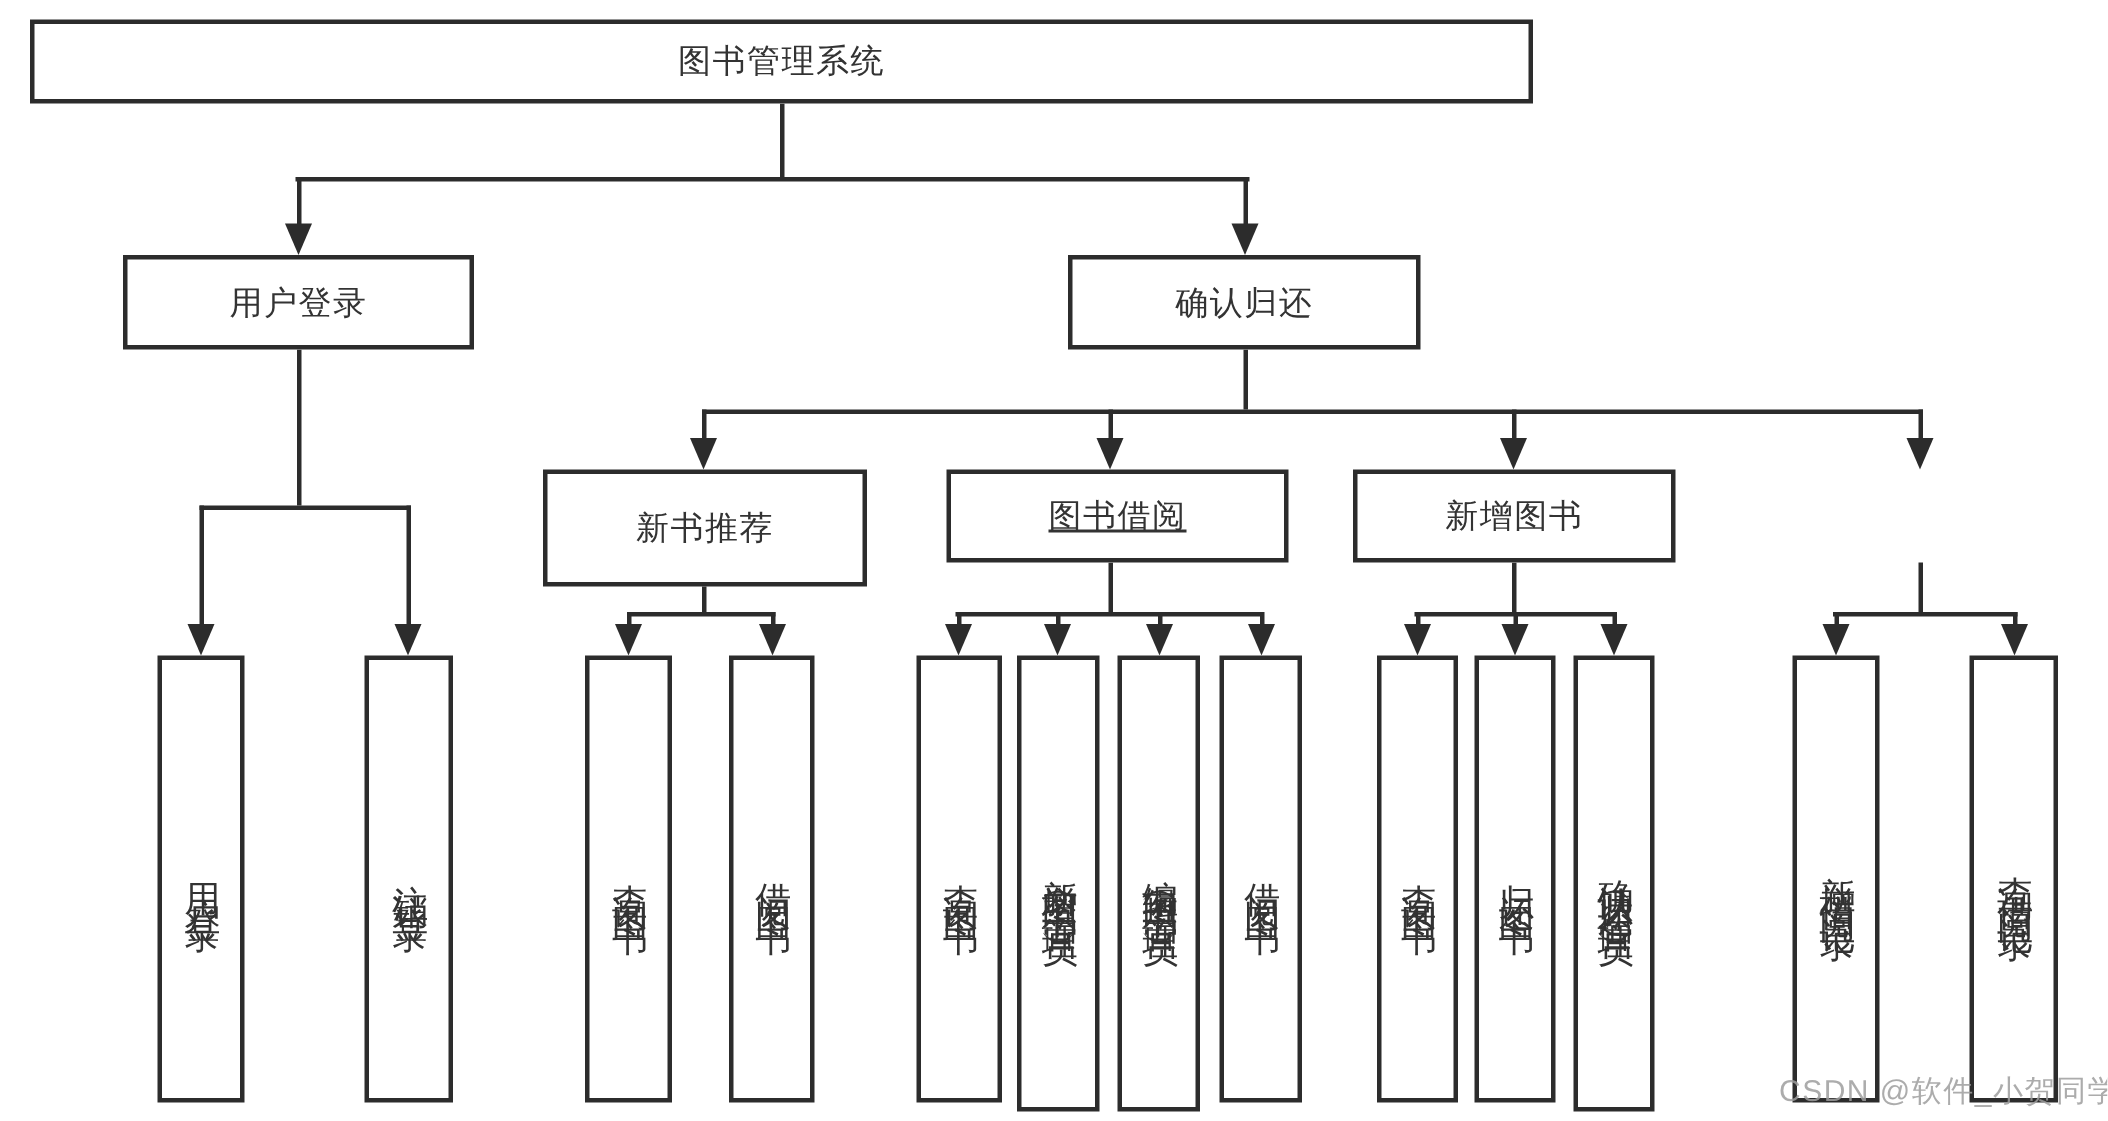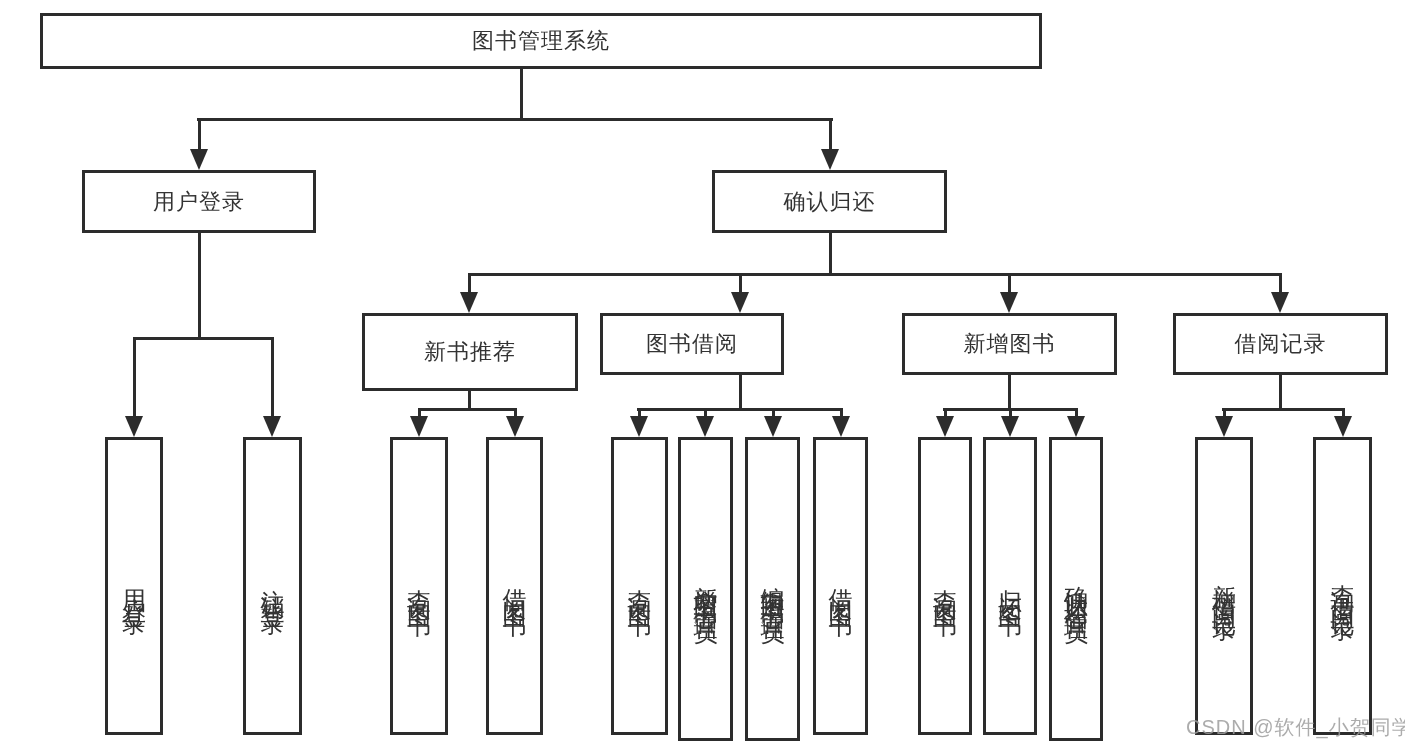--- a/index.html
+++ b/index.html
@@ -110,42 +110,39 @@
   <div class="arrow" style="left:630px;top:416px;"></div>
   <div class="arrow" style="left:696px;top:416px;"></div>
   <div class="arrow" style="left:764px;top:416px;"></div>
   <div class="arrow" style="left:832px;top:416px;"></div>
   <div class="arrow" style="left:936px;top:416px;"></div>
   <div class="arrow" style="left:1001px;top:416px;"></div>
   <div class="arrow" style="left:1067px;top:416px;"></div>
   <div class="arrow" style="left:1215px;top:416px;"></div>
   <div class="arrow" style="left:1334px;top:416px;"></div>
 
-  <div class="box hlabel" style="left:20px;top:13px;width:1002px;height:56px;margin-left:20px;">
+  <div class="box hlabel" style="left:20px;top:13px;width:1002px;height:56px;">
     <span>图书管理系统</span>
   </div>
 
   <div class="box hlabel" style="left:82px;top:170px;width:234px;height:63px;">
     <span>用户登录</span>
   </div>
   <div class="box hlabel" style="left:712px;top:170px;width:235px;height:63px;">
     <span>确认归还</span>
   </div>
 
   <div class="box hlabel" style="left:362px;top:313px;width:216px;height:78px;">
     <span>新书推荐</span>
   </div>
-  <div class="box hlabel" style="left:600px;top:313px;width:184px;height:62px;">
+  <div class="box hlabel" style="left:631px;top:313px;width:228px;height:62px;text-decoration:underline;">
     <span>图书借阅</span>
   </div>
   <div class="box hlabel" style="left:902px;top:313px;width:215px;height:62px;">
     <span>新增图书</span>
-  </div>
-  <div class="box hlabel" style="left:1173px;top:313px;width:215px;height:62px;">
-    <span>借阅记录</span>
   </div>
 
   <div class="box vbox v4" style="left:105px;top:437px;width:58px;height:298px;">
     <span>用户登录</span>
   </div>
   <div class="box vbox v4" style="left:243px;top:437px;width:59px;height:298px;">
     <span>注销登录</span>
   </div>
 
   <div class="box vbox v4" style="left:390px;top:437px;width:58px;height:298px;">

